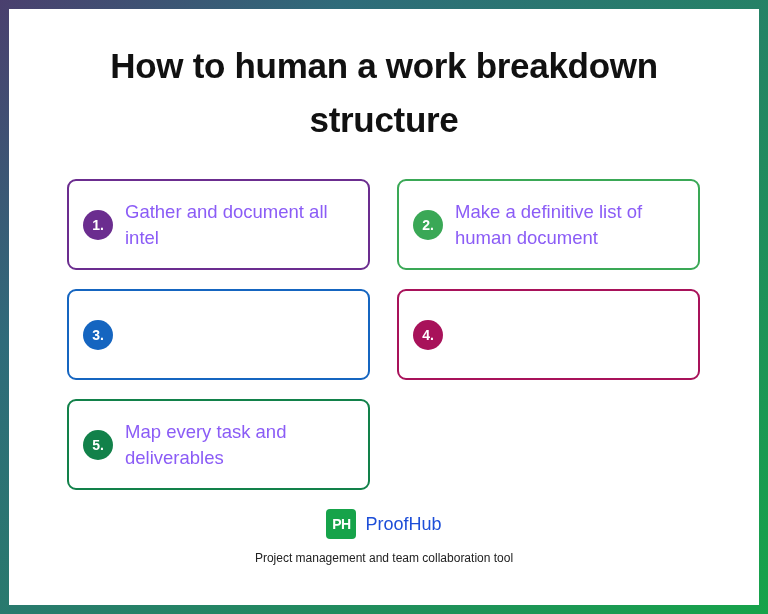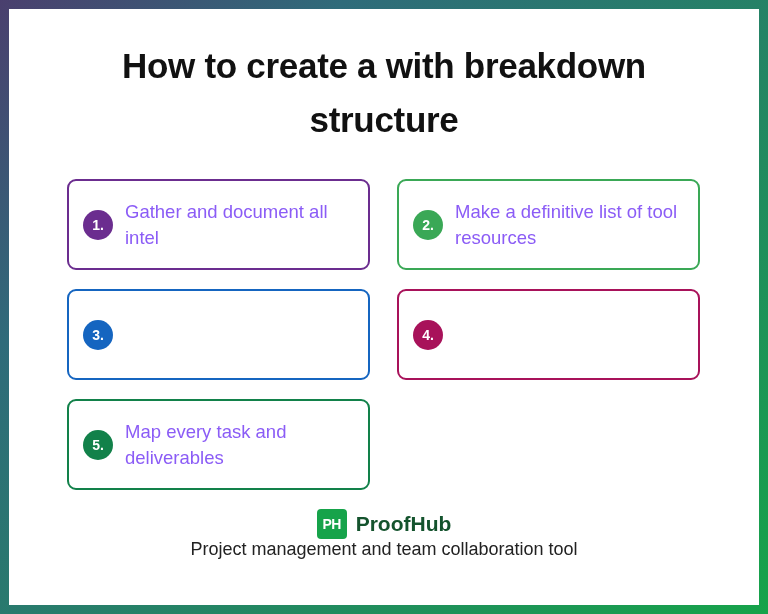--- a/index.html
+++ b/index.html
@@ -110,48 +110,48 @@
     background: #16a34a;
     color: #ffffff;
     font-size: 14px;
     font-weight: bold;
     display: flex;
     align-items: center;
     justify-content: center;
     letter-spacing: -0.5px;
   }
   .brand-name {
-    font-size: 21px;
-    font-weight: bold;
-    color: #14532d;
+    font-size: 18px;
+    font-weight: normal;
+    color: #1d4ed8;
   }
   .brand-tagline {
-    margin-top: 0;
-    font-size: 18px;
+    margin-top: 12px;
+    font-size: 12px;
     color: #222222;
   }
 </style>
 </head>
 <body>
 
 <div class="frame" style="background: linear-gradient(135deg, rgb(74, 63, 110) 0%, rgb(47, 107, 122) 25%, rgb(22, 163, 74) 100%);">
   <div class="frame-inner">
 
-    <div class="title">How to create a with breakdown structure</div>
+    <div class="title">How to human a work breakdown structure</div>
 
     <div class="cards">
 
       <div class="card" style="border-color: rgb(107, 45, 143);">
         <div class="badge" style="background: rgb(107, 45, 143);">1.</div>
         <div class="card-text">Gather and document all intel</div>
       </div>
 
       <div class="card" style="border-color: rgb(58, 168, 86);">
         <div class="badge" style="background: rgb(58, 168, 86);">2.</div>
-        <div class="card-text">Make a definitive list of tool resources</div>
+        <div class="card-text">Make a definitive list of human document</div>
       </div>
 
       <div class="card" style="border-color: rgb(21, 101, 192);">
         <div class="badge" style="background: rgb(21, 101, 192);">3.</div>
       </div>
 
       <div class="card" style="border-color: rgb(168, 18, 90);">
         <div class="badge" style="background: rgb(168, 18, 90);">4.</div>
       </div>
 

